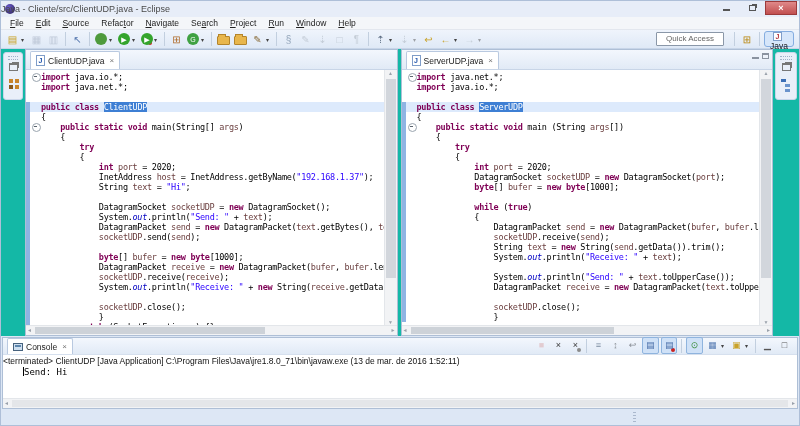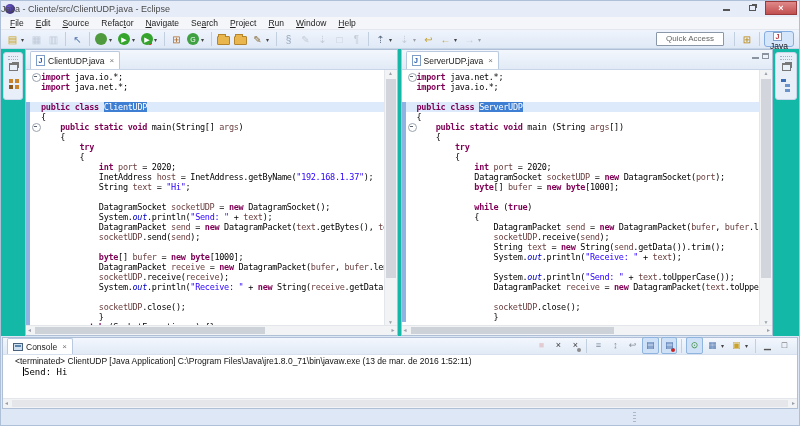--- a/index.html
+++ b/index.html
@@ -101,21 +101,21 @@
   
   .console-panel{height:72px;flex:none;background:#fff;border:1px solid #aebfd6;margin:1px 1px 0;display:flex;flex-direction:column;}
   .console-tabrow{height:17px;flex:none;background:linear-gradient(#f3f7fd,#e1eaf6);border-bottom:1px solid #d6e0ee;
                   display:flex;align-items:flex-end;}
   .console-tab{display:flex;align-items:center;height:16px;background:#fff;border:1px solid #b9c9e0;border-bottom:none;
                border-radius:2px 2px 0 0;padding:0 5px;margin-left:4px;text-align:center;}
   .console-icon{width:10px;height:8px;border:1px solid #46627e;background:#cfe0f0;margin-right:3px;position:relative;}
   .console-icon::after{content:"";position:absolute;left:1px;right:1px;top:1px;height:2px;background:#5d86ad;}
   .console-toolbar{margin-left:auto;display:flex;align-items:center;height:17px;padding-right:4px;}
   .console-toolbar .tb-glyph{font-size:9px;}
-  .console-status{height:12px;line-height:12px;font-size:8.5px;color:#111;padding-left:12px;white-space:pre;flex:none;}
+  .console-status{height:12px;line-height:12px;font-size:8.5px;color:#111;padding-left:0;white-space:pre;flex:none;}
   .console-out{flex:1;font-family:"DejaVu Sans Mono",monospace;font-size:9px;color:#000;padding-left:20px;}
   .console-line{height:11px;line-height:11px;white-space:pre;}
   .console-line.caret::before{content:"";display:inline-block;width:1px;height:9px;background:#000;vertical-align:-1px;}
 
   
   .statusbar{height:16px;flex:none;background:#dde7f5;position:relative;}
   .sb-grip{position:absolute;left:632px;top:3px;width:3px;height:10px;
            background:repeating-linear-gradient(#aab8cd 0 1px,transparent 1px 3px);}
 </style>
 </head>

